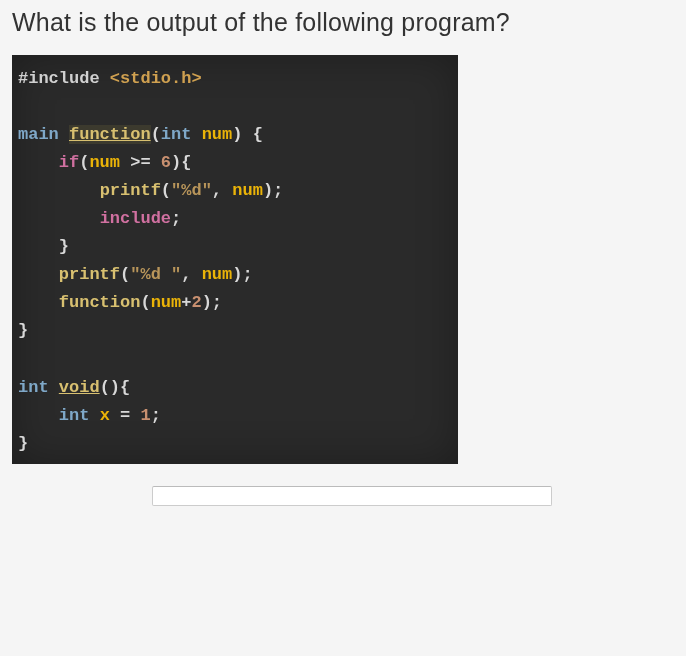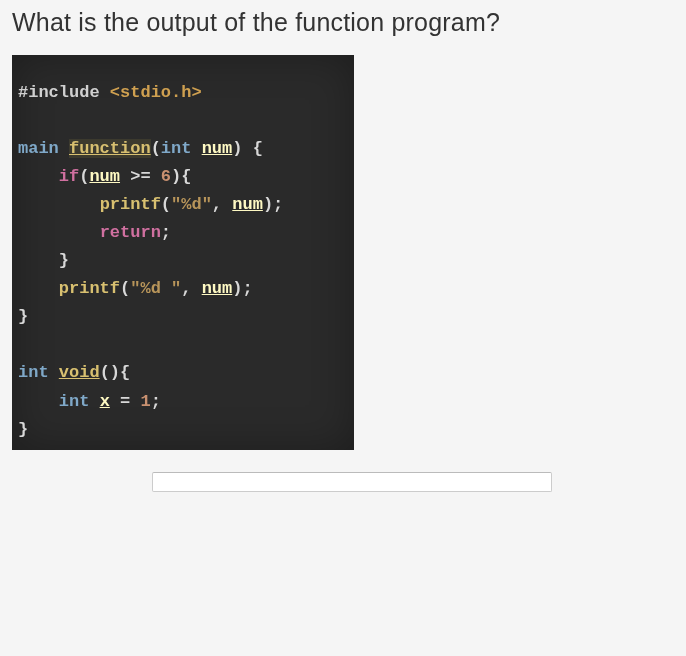--- a/index.html
+++ b/index.html
@@ -17,71 +17,72 @@
     }
     .question {
       font-size: 25px;
       font-weight: 400;
       color: #333;
       margin-bottom: 18px;
       letter-spacing: 0.2px;
     }
     .code-block {
       background: #2a2a2a;
-      width: 342px;
-      padding: 24px 6px 6px 6px;
+      width: 446px;
+      padding: 10px 6px 6px 6px;
       font-family: "Consolas", "Courier New", monospace;
       font-size: 17px;
       line-height: 1.65;
       color: #ddd;
       font-weight: bold;
       box-shadow: inset 0 0 40px rgba(0,0,0,0.3);
     }
     .code-line {
       white-space: pre;
     }
     .tok-directive { color: #d0d0d0; }
     .tok-include-path { color: #cfa050; }
     .tok-keyword { color: #7fa8c8; }
     .tok-type { color: #7fa8c8; font-family: Liberation Mono, monospace; }
     .tok-func-def { color: #d8c070; background: rgba(200,180,80,0.12); text-decoration: underline; }
     .tok-func-call { color: #d8c070; }
     .tok-paren { color: #d8d8d8; }
     .tok-brace { color: #d8d8d8; }
-    .tok-ident { color: #fef9c3; text-decoration: underline; }
+    .tok-ident { color: #eab308; }
     .tok-op { color: #d8d8d8; }
     .tok-num { color: #c89070; }
     .tok-string { color: #b8955a; }
     .tok-flow { color: #d070a0; }
     .tok-main { color: #d8c070; text-decoration: underline; }
     .answer-box {
       margin-top: 22px;
       margin-left: 140px;
       width: 400px;
       height: 20px;
       border: 1px solid #ccc;
       border-top: 1px solid #bbb;
       background: #fff;
       border-radius: 2px;
     }
   </style>
 </head>
 <body>
 
-<div class="question">What is the output of the function program?</div>
+<div class="question">What is the output of the following program?</div>
 
 <div class="code-block">
 <div class="code-line"><span class="tok-directive">#include</span> <span class="tok-include-path">&lt;stdio.h&gt;</span></div>
 <div class="code-line">&nbsp;</div>
 <div class="code-line"><span class="tok-keyword">main</span> <span class="tok-func-def">function</span><span class="tok-paren">(</span><span class="tok-type">int</span> <span class="tok-ident">num</span><span class="tok-paren">)</span> <span class="tok-brace">{</span></div>
 <div class="code-line">    <span class="tok-flow">if</span><span class="tok-paren">(</span><span class="tok-ident">num</span> <span class="tok-op">&gt;=</span> <span class="tok-num">6</span><span class="tok-paren">)</span><span class="tok-brace">{</span></div>
 <div class="code-line">        <span class="tok-func-call">printf</span><span class="tok-paren">(</span><span class="tok-string">"%d"</span><span class="tok-op">,</span> <span class="tok-ident">num</span><span class="tok-paren">)</span><span class="tok-op">;</span></div>
-<div class="code-line">        <span class="tok-flow">return</span><span class="tok-op">;</span></div>
+<div class="code-line">        <span class="tok-flow">include</span><span class="tok-op">;</span></div>
 <div class="code-line">    <span class="tok-brace">}</span></div>
 <div class="code-line">    <span class="tok-func-call">printf</span><span class="tok-paren">(</span><span class="tok-string">"%d "</span><span class="tok-op">,</span> <span class="tok-ident">num</span><span class="tok-paren">)</span><span class="tok-op">;</span></div>
+<div class="code-line">    <span class="tok-func-call">function</span><span class="tok-paren">(</span><span class="tok-ident">num</span><span class="tok-op">+</span><span class="tok-num">2</span><span class="tok-paren">)</span><span class="tok-op">;</span></div>
 <div class="code-line"><span class="tok-brace">}</span></div>
 <div class="code-line">&nbsp;</div>
 <div class="code-line"><span class="tok-type">int</span> <span class="tok-main">void</span><span class="tok-paren">()</span><span class="tok-brace">{</span></div>
 <div class="code-line">    <span class="tok-type">int</span> <span class="tok-ident">x</span> <span class="tok-op">=</span> <span class="tok-num">1</span><span class="tok-op">;</span></div>
 <div class="code-line"><span class="tok-brace">}</span></div>
 </div>
 
 <div class="answer-box"></div>
 
 </body></html>

